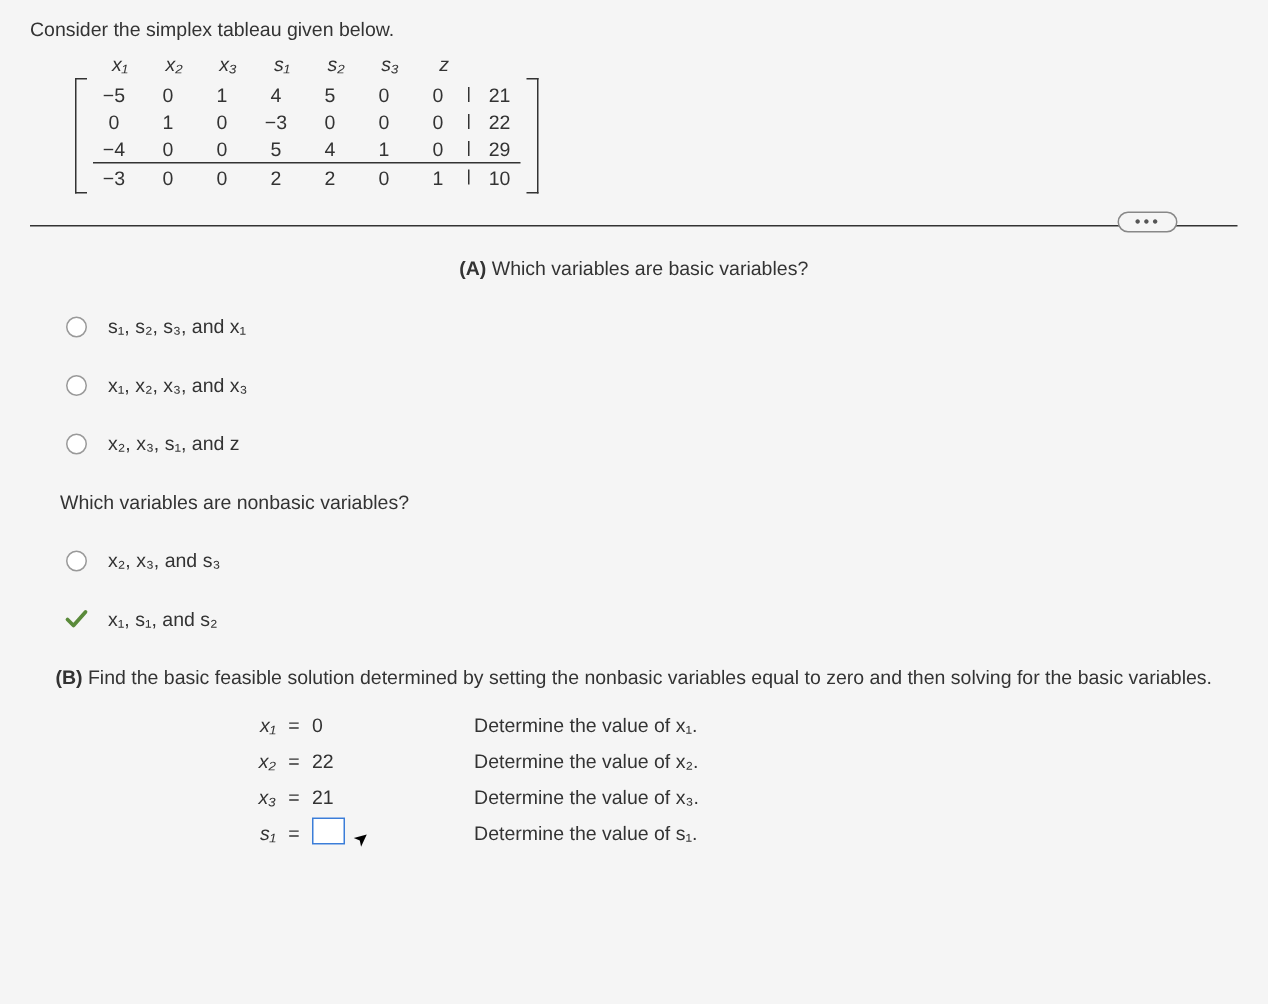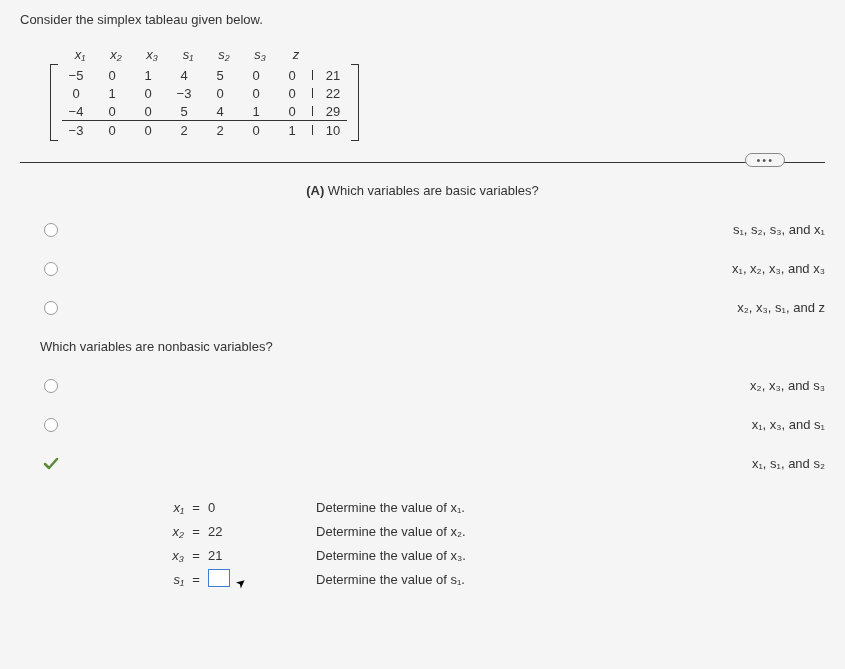--- a/index.html
+++ b/index.html
@@ -4,21 +4,21 @@
   <style>
     * { box-sizing: border-box; margin: 0; padding: 0; }
     body {
       font-family: Arial, Helvetica, sans-serif;
       font-size: 13px;
       color: #333;
       background: #f5f5f5;
       padding: 12px 20px;
       width: 845px;
     }
-    .prompt { margin-bottom: 20px; }
+    .prompt { margin-bottom: 8px; }
     
     .tableau-wrap { margin: 6px 0 18px 30px; }
     .tableau { display: inline-block; }
     .tableau-headers { display: flex; padding-left: 12px; }
     .tableau-headers .col { width: 36px; text-align: center; font-style: italic; }
     .tableau-body { display: flex; align-items: stretch; }
     .lbracket, .rbracket {
       width: 8px;
       border: 1.5px solid #333;
       margin: 2px 0;
@@ -38,21 +38,21 @@
       background: #f5f5f5; border: 1px solid #888; border-radius: 10px;
       padding: 0 10px; font-size: 11px; letter-spacing: 2px; color: #555;
       cursor: pointer;
     }
     
     .section-label { font-weight: bold; display: inline; }
     .question { margin: 16px 0 10px 0; text-align: center; }
     .qA { margin-top: 6px; }
     
     .options { margin: 10px 0 16px 24px; }
-    .option { display: flex; align-items: center; margin: 24px 0; justify-content: space-between; }
+    .option { display: flex; align-items: center; margin: 24px 0; }
     .radio {
       width: 14px; height: 14px; border-radius: 50%;
       border: 1.5px solid #999; margin-right: 14px; flex-shrink: 0;
       cursor: pointer; background: #fff;
     }
     .check-icon {
       width: 14px; height: 14px; margin-right: 14px; flex-shrink: 0;
       position: relative;
     }
     .check-icon svg { width: 16px; height: 16px; position: absolute; top: -1px; left: -1px; }
@@ -172,35 +172,35 @@
       </div>
     </div>
 
   <div class="sub-question">Which variables are nonbasic variables?</div>
   <div class="options" id="optsA2">
       <div class="option">
         <span class="radio"></span>
         <span class="opt-text">x₂, x₃, and s₃</span>
       </div>
       <div class="option">
-        <span class="radio"></span>
-        <span class="opt-text">x₁, x₃, and s₁</span>
-      </div>
-      <div class="option">
         <span class="check-icon">
           <svg viewBox="0 0 16 16">
             <path d="M2 8 L6 12 L14 3" stroke="#5a8a3a" stroke-width="2.5" fill="none" stroke-linecap="round" stroke-linejoin="round"></path>
           </svg>
         </span>
         <span class="opt-text">x₁, s₁, and s₂</span>
       </div>
     </div>
 </div>
 
 <div class="partB">
+  <div class="question">
+    <span class="section-label">(B)</span>
+    <span>Find the basic feasible solution determined by setting the nonbasic variables equal to zero and then solving for the basic variables.</span>
+  </div>
   <div class="solution-block">
     <div class="eq-col" id="eqcol">
         <div class="eq-row">
           <span class="lhs">x₁</span>
           <span class="eqsign">=</span>
           <span class="rhs">0</span>
         </div>
         <div class="eq-row">
           <span class="lhs">x₂</span>
           <span class="eqsign">=</span>

